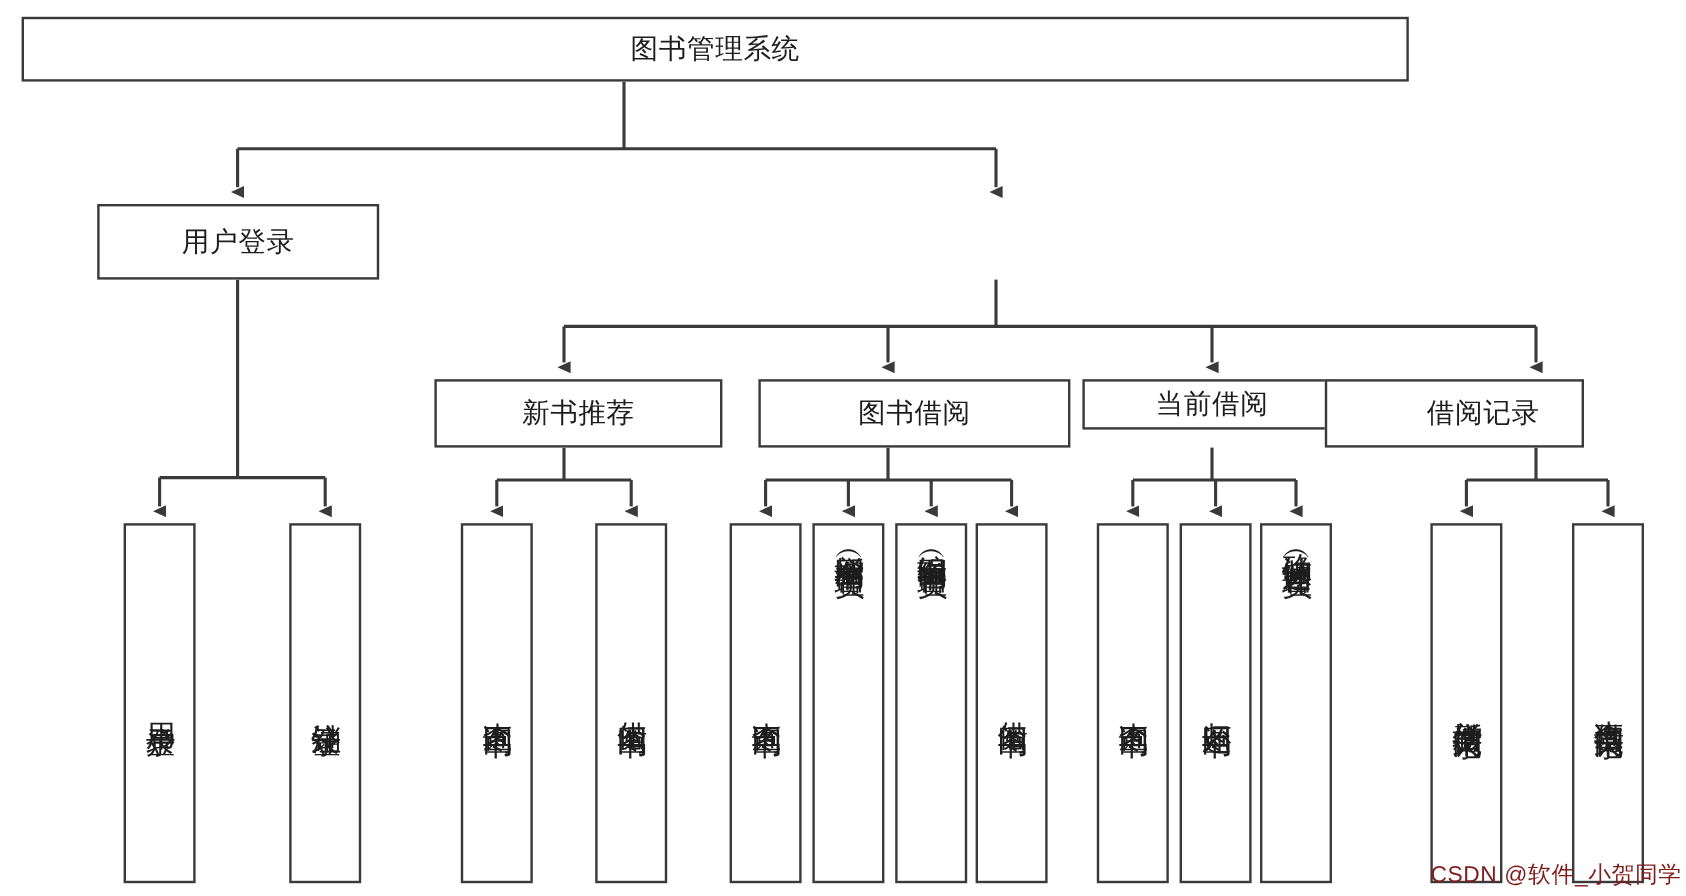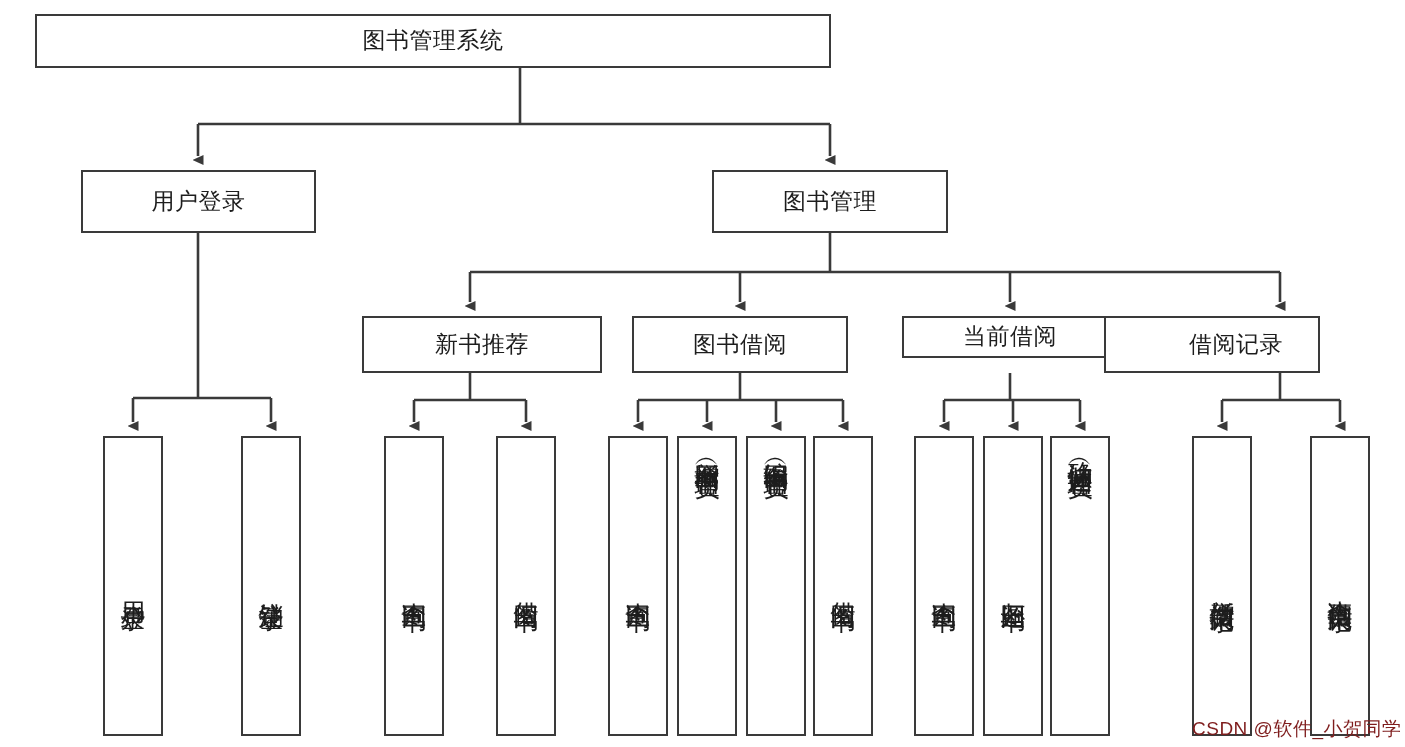--- a/index.html
+++ b/index.html
@@ -116,35 +116,32 @@
       <path d="M1013,400 L1013,422" marker-end="url(#arrow)"></path>
       <path d="M1080,400 L1080,422" marker-end="url(#arrow)"></path>
 
       <path d="M1280,373 L1280,400"></path>
       <path d="M1222,400 L1340,400"></path>
       <path d="M1222,400 L1222,422" marker-end="url(#arrow)"></path>
       <path d="M1340,400 L1340,422" marker-end="url(#arrow)"></path>
     </g>
   </svg>
 
-  <div class="node horiz" style="left:35px; top:14px; width:796px; height:54px;">
+  <div class="node horiz" style="left:18px; top:14px; width:1156px; height:54px;">
     <span>图书管理系统</span>
   </div>
 
   <div class="node horiz" style="left:81px; top:170px; width:235px; height:63px;">
     <span>用户登录</span>
   </div>
-  <div class="node horiz" style="left:712px; top:170px; width:236px; height:63px;">
-    <span>图书管理</span>
-  </div>
 
   <div class="node horiz" style="left:362px; top:316px; width:240px; height:57px;">
     <span>新书推荐</span>
   </div>
-  <div class="node horiz" style="left:632px; top:316px; width:216px; height:57px;">
+  <div class="node horiz" style="left:632px; top:316px; width:260px; height:57px;">
     <span>图书借阅</span>
   </div>
   <div class="node horiz" style="left:902px; top:316px; width:216px; height:42px;">
     <span>当前借阅</span>
   </div>
   <div class="node horiz" style="left:1104px; top:316px; width:216px; height:57px;padding-left:48px;">
     <span>借阅记录</span>
   </div>
 
   <div class="node vert" style="left:103px; top:436px; width:60px; height:300px;">

